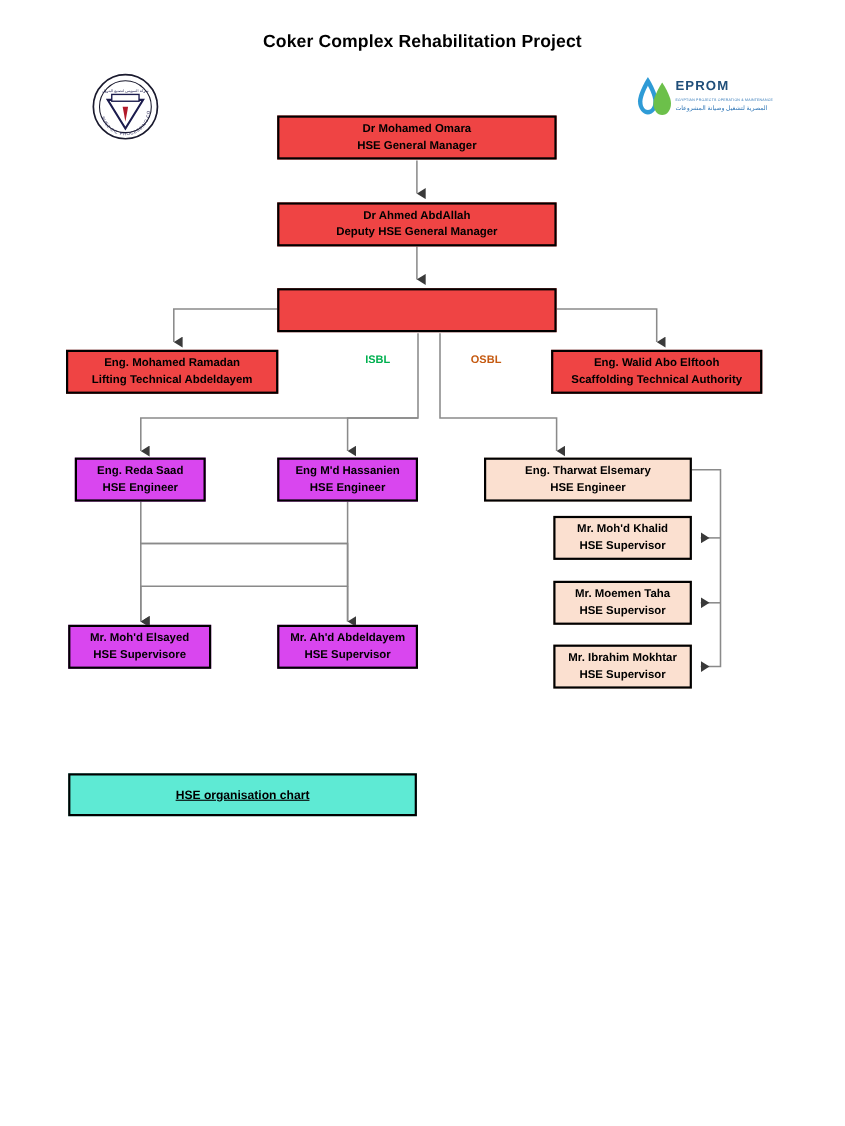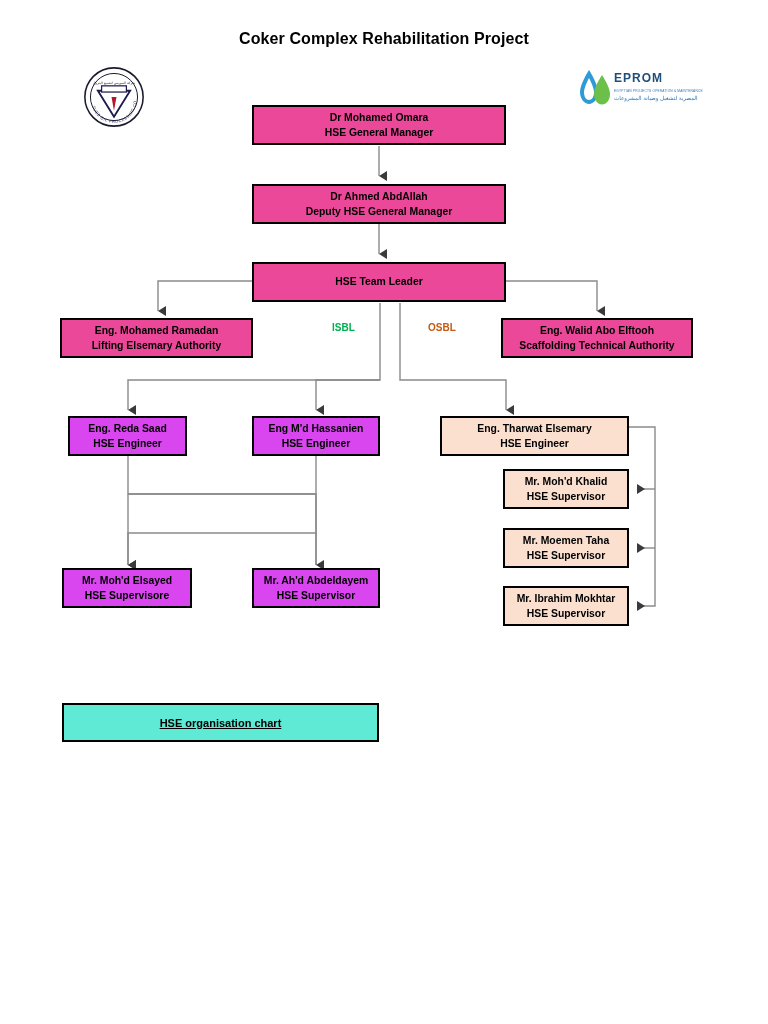--- a/index.html
+++ b/index.html
@@ -89,21 +89,21 @@
     align-items: center;
     justify-content: center;
     text-align: center;
     font-size: 10.4px;
     font-weight: bold;
     line-height: 1.48;
     padding: 0 3px;
   }
   .node .l1, .node .l2 { display: block; width: 100%; }
 
-  .fill-blue  { background: #ec4899; }
+  .fill-blue  { background: #ef4444; }
   .fill-green { background: #d946ef; }
   .fill-peach { background: #FBE0D0; }
 
   .legend-box {
     position: absolute;
     box-sizing: border-box;
     border: 2.2px solid #000000;
     background: #5eead4;
     display: flex;
     align-items: center;
@@ -196,26 +196,25 @@
   <span class="l1">Dr Mohamed Omara</span>
   <span class="l2">HSE General Manager</span>
 </div>
 
 <div class="node fill-blue" style="left:252px; top:184px; width:254px; height:40px;">
   <span class="l1">Dr Ahmed AbdAllah</span>
   <span class="l2">Deputy HSE General Manager</span>
 </div>
 
 <div class="node fill-blue" style="left:252px; top:262px; width:254px; height:40px;">
-  <span class="l2">HSE Team Leader</span>
 </div>
 
 <div class="node fill-blue" style="left:60px; top:318px; width:193px; height:40px;">
   <span class="l1">Eng. Mohamed Ramadan</span>
-  <span class="l2">Lifting Elsemary Authority</span>
+  <span class="l2">Lifting Technical Abdeldayem</span>
 </div>
 
 <div class="node fill-blue" style="left:501px; top:318px; width:192px; height:40px;">
   <span class="l1">Eng. Walid Abo Elftooh</span>
   <span class="l2">Scaffolding Technical Authority</span>
 </div>
 
 <div class="node fill-green" style="left:68px; top:416px; width:119px; height:40px;">
   <span class="l1">Eng. Reda Saad</span>
   <span class="l2">HSE Engineer</span>

